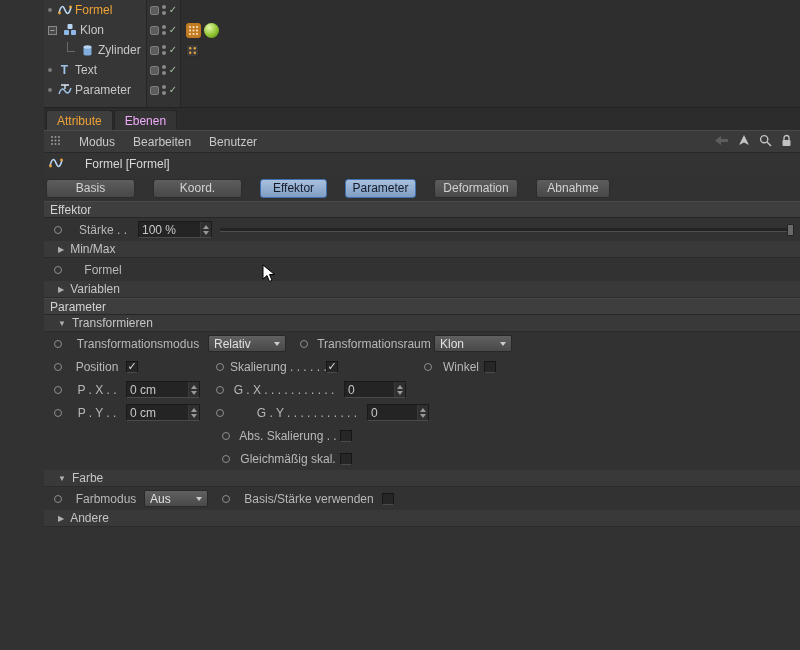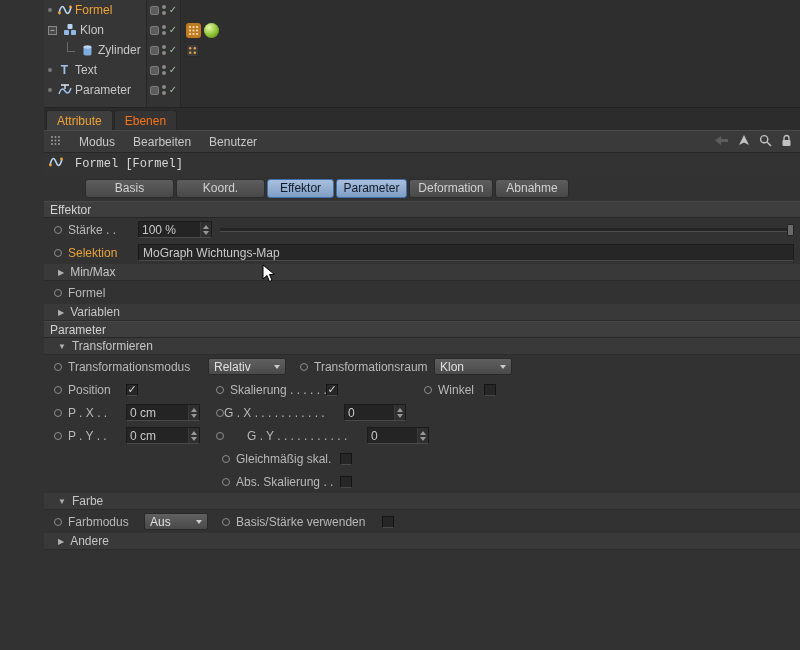--- a/index.html
+++ b/index.html
@@ -24,43 +24,43 @@
   .vis-dots { display:flex; flex-direction:column; gap:2px; }
   .vis-dots i { width:4px; height:4px; border-radius:50%; background:#8a8a8a; }
   .enable-check { color:#a4bfa4; font-size:10px; line-height:10px; }
   .tag { width:15px; height:15px; border-radius:3px; display:flex; align-items:center; justify-content:center; }
   .tag.matrix { background:#c07a22; }
   .tag.sphere { background:radial-gradient(circle at 35% 30%, #e3f7a9, #8ec231 55%, #4e7d12); border-radius:50%; }
   .tag.weight { width:13px; height:13px; background:#3c3c3c; border:1px solid #2a2a2a; }
 
   
   .panel-tabs { height:22px; background:#2c2c2c; display:flex; align-items:flex-end; padding-left:2px; gap:1px; }
-  .ptab { height:20px; padding:0 10px; display:flex; align-items:center; background:#343434; color:#f97316; border:1px solid #262626; border-bottom:none; border-radius:3px 3px 0 0; cursor:default; }
+  .ptab { height:20px; padding:0 10px; display:flex; align-items:center; background:#343434; color:#f0abfc; border:1px solid #262626; border-bottom:none; border-radius:3px 3px 0 0; cursor:default; }
   .ptab.active { background:#3e3e3e; color:#f0a335; }
 
   
   .menubar { height:23px; background:#3a3a3a; border-top:1px solid #4a4a4a; border-bottom:1px solid #282828; display:flex; align-items:center; padding:0 6px; gap:18px; }
   .menu-item { color:#c9c9c9; }
   .menu-right { margin-left:auto; display:flex; align-items:center; gap:9px; padding-right:2px; }
 
   
-  .title-row { height:22px; display:flex; align-items:center; gap:12px; padding-left:5px; background:#333333;font-family:Liberation Mono, monospace; }
+  .title-row { height:22px; display:flex; align-items:center; gap:22px; padding-left:5px; background:#333333; }
   .title-text { color:#d8d8d8; }
 
   
-  .mode-tabs { height:26px; display:flex; align-items:center; gap:2px; padding:0 2px; background:#323232;margin-left:39px; }
+  .mode-tabs { height:26px; display:flex; align-items:center; gap:18px; padding:0 2px; background:#323232; }
   .mbtn { height:19px; display:flex; align-items:center; justify-content:center; background:linear-gradient(#5d5d5d,#484848); border:1px solid #2c2c2c; border-radius:3px; color:#d2d2d2; font-size:12px; padding:0 4px; }
   .mbtn.active { background:linear-gradient(#a9c0de,#7f9ec4); border-color:#3f6fae; color:#141c2a; }
 
   
   .section-bar { height:17px; background:#3e3e3e; border-top:1px solid #494949; border-bottom:1px solid #262626; display:flex; align-items:center; padding-left:6px; color:#d2d2d2; }
   .sub-bar { height:17px; background:#393939; border-bottom:1px solid #2b2b2b; display:flex; align-items:center; padding-left:14px; gap:6px; color:#c5c5c5; }
   .sub-bar .arrow { font-size:8px; color:#b0b0b0; }
   .row { height:23px; display:flex; align-items:center; background:#323232; padding-right:6px; }
-  .plabel { color:#b8b8b8; white-space:nowrap; overflow:hidden; }
+  .plabel { color:#b8b8b8; white-space:nowrap; overflow:hidden;text-align:center; }
   .plabel.orange { color:#e8a33d; }
   .circle { width:8px; height:8px; border:1px solid #8d8d8d; border-radius:50%; flex:none; }
 
   
   .spin { display:flex; align-items:stretch; height:17px; background:#242424; border:1px solid #1a1a1a; border-bottom-color:#4a4a4a; flex:none; }
   .spin-val { flex:1; padding:1px 3px; color:#c9c9c9; white-space:nowrap; overflow:hidden; }
   .spin-arrows { width:11px; display:flex; flex-direction:column; justify-content:center; align-items:center; gap:2px; border-left:1px solid #3a3a3a; background:#2f2f2f; }
   .tri-up { width:0; height:0; border-left:3px solid transparent; border-right:3px solid transparent; border-bottom:4px solid #989898; }
   .tri-dn { width:0; height:0; border-left:3px solid transparent; border-right:3px solid transparent; border-top:4px solid #989898; }
   .textfield { height:17px; background:#262626; border:1px solid #1a1a1a; border-bottom-color:#4a4a4a; color:#c9c9c9; padding:1px 4px; flex:1; white-space:nowrap; overflow:hidden; }
@@ -323,25 +323,20 @@
       <span class="spin-arrows">
           <i class="tri-up"></i>
           <i class="tri-dn"></i>
         </span>
     </span>
     <span class="slider">
         <span class="slider-knob"></span>
       </span>
   </div>
 
-  <div class="row">
-    <span class="circle" style="margin-left:10px"></span>
-    <span class="plabel orange" style="margin-left:6px;width:70px">Selektion</span>
-    <span class="textfield">MoGraph Wichtungs-Map</span>
-  </div>
 
   <div class="sub-bar">
     <span class="arrow">▶</span>
     <span>Min/Max</span>
   </div>
 
   <div class="row">
     <span class="circle" style="margin-left:10px"></span>
     <span class="plabel" style="margin-left:6px;width:70px">Formel</span>
   </div>
@@ -429,27 +424,27 @@
       <span class="spin-arrows">
           <i class="tri-up"></i>
           <i class="tri-dn"></i>
         </span>
     </span>
   </div>
 
 
   <div class="row">
     <span class="circle" style="margin-left:178px"></span>
+    <span class="plabel" style="margin-left:6px;width:104px">Abs. Skalierung . .</span>
+    <span class="checkbox"></span>
+  </div>
+
+  <div class="row">
+    <span class="circle" style="margin-left:178px"></span>
     <span class="plabel" style="margin-left:6px;width:104px">Gleichmäßig skal.</span>
-    <span class="checkbox"></span>
-  </div>
-
-  <div class="row">
-    <span class="circle" style="margin-left:178px"></span>
-    <span class="plabel" style="margin-left:6px;width:104px">Abs. Skalierung . .</span>
     <span class="checkbox"></span>
   </div>
 
   <div class="sub-bar">
     <span class="arrow">▼</span>
     <span>Farbe</span>
   </div>
 
   <div class="row">
     <span class="circle" style="margin-left:10px"></span>

